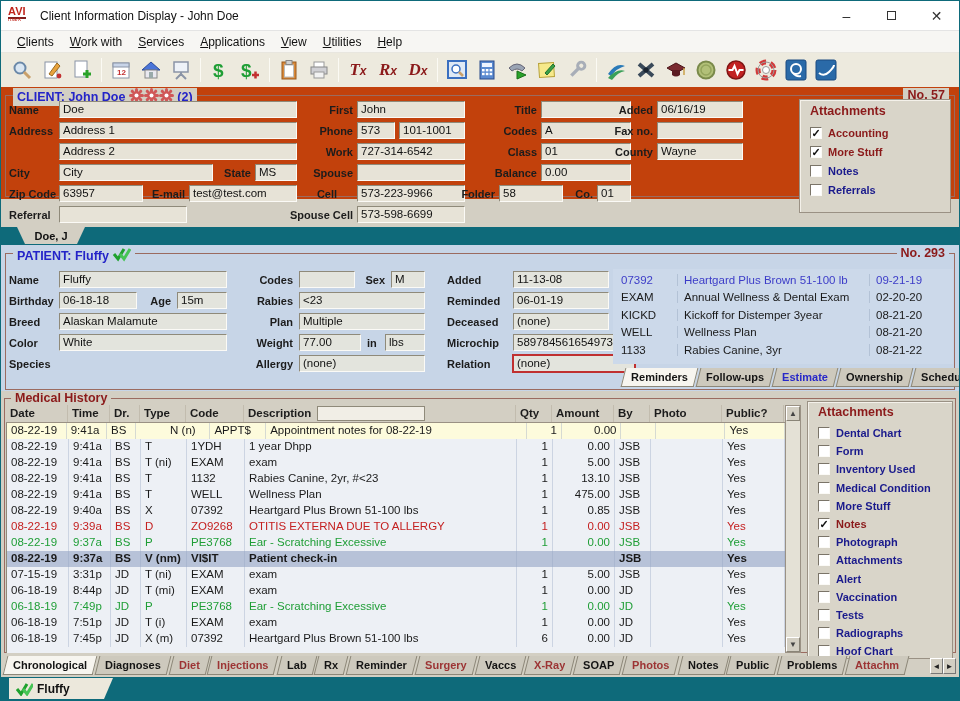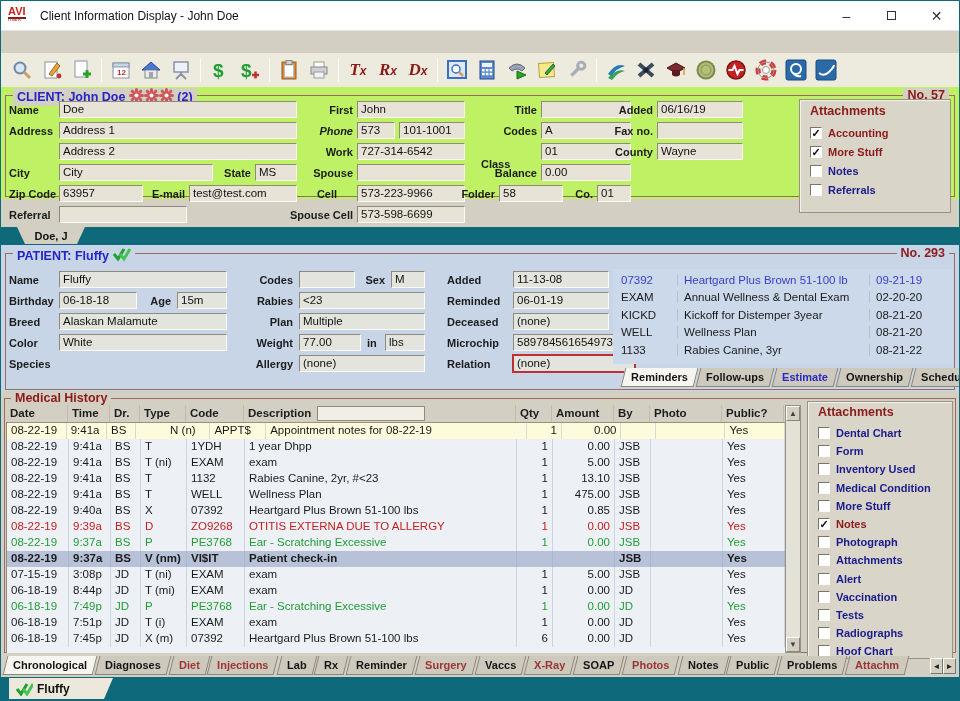--- a/index.html
+++ b/index.html
@@ -30,21 +30,21 @@
   .rxtext .sub{font-size:12px;}
 
   
   .panel{position:absolute;left:0;width:100%;}
   .gbline{position:absolute;border:1px solid #9b6b60;}
   .gbhead{position:absolute;font-weight:bold;font-size:12.5px;padding:0 4px;}
   .gbno{position:absolute;font-weight:bold;font-size:12.5px;color:#8b1a1a;padding:0 4px;}
   .lbl{position:absolute;font-size:11px;font-weight:bold;color:#1c1c1c;line-height:13px;}
   .box{position:absolute;height:17px;font-size:11.5px;color:#111;padding:1px 3px;background:#e7e3d7;border-top:1px solid #8f8a7a;border-left:1px solid #8f8a7a;border-bottom:1px solid #fbfaf6;border-right:1px solid #fbfaf6;white-space:nowrap;overflow:hidden;}
 
-  .client-panel{top:86px;height:112px;background:#bef264;}
+  .client-panel{top:86px;height:112px;background:#c2410c;}
   .patient-panel{top:244px;height:146px;background:#c7d5e7;}
   .patient-panel .box{background:#e3e4dd;}
   .medical-panel{top:390px;height:286px;background:#d3cfc3;}
 
   
   .attbox{position:absolute;background:#d9d5c9;border:1px solid #9a9184;box-shadow:inset 1px 1px 0 #f4f1ea;}
   .att-title{position:absolute;left:10px;font-size:12.5px;font-weight:bold;color:#8b1a1a;}
   .att-item{position:absolute;left:10px;display:flex;align-items:center;height:14px;}
   .cb{width:12px;height:12px;background:#fff;border-top:1px solid #7a7468;border-left:1px solid #7a7468;border-bottom:1px solid #fbfaf6;border-right:1px solid #fbfaf6;font-size:11px;line-height:10px;font-weight:bold;color:#111;text-align:center;margin-right:6px;}
   .att-label{font-size:11px;font-weight:bold;}
@@ -93,20 +93,29 @@
     <span class="title-text">Client Information Display - John Doe</span>
     <div class="win-controls">
       <span class="win-btn">–</span>
       <span class="win-btn">
           <span class="sq"></span>
         </span>
       <span class="win-btn">✕</span>
     </div>
   </div>
 
+  <div class="menubar" id="menubar">
+      <span class="menu-item"><u>C</u>lients</span>
+      <span class="menu-item"><u>W</u>ork with</span>
+      <span class="menu-item"><u>S</u>ervices</span>
+      <span class="menu-item"><u>A</u>pplications</span>
+      <span class="menu-item"><u>V</u>iew</span>
+      <span class="menu-item"><u>U</u>tilities</span>
+      <span class="menu-item"><u>H</u>elp</span>
+    </div>
 
   <div class="toolbar">
     <span class="tbi">
         <svg width="22" height="22">
           <circle cx="9" cy="9" r="5.5" fill="#d9e6f2" stroke="#6a88a8" stroke-width="2"></circle>
           <line x1="13" y1="13" x2="19" y2="19" stroke="#c9a06a" stroke-width="3"></line>
         </svg>
       </span>
     <span class="tbi">
         <svg width="22" height="22">
@@ -317,32 +326,32 @@
     <span class="box" style="left:58px;top:14px;width:238px;">Doe</span>
     <span class="lbl" style="left:300px;top:17px;width:52px;text-align:right;">First</span>
     <span class="box" style="left:356px;top:14px;width:108px;">John</span>
     <span class="lbl" style="left:480px;top:17px;width:56px;text-align:right;">Title</span>
     <span class="box" style="left:540px;top:14px;width:90px;"></span>
     <span class="lbl" style="left:608px;top:17px;width:44px;text-align:right;">Added</span>
     <span class="box" style="left:656px;top:14px;width:86px;">06/16/19</span>
 
     <span class="lbl" style="left:8px;top:38px;">Address</span>
     <span class="box" style="left:58px;top:35px;width:238px;">Address 1</span>
-    <span class="lbl" style="left:300px;top:38px;width:52px;text-align:right;font-style:italic;">Phone</span>
+    <span class="lbl" style="left:300px;top:38px;width:52px;text-align:right;">Phone</span>
     <span class="box" style="left:356px;top:35px;width:38px;">573</span>
     <span class="box" style="left:398px;top:35px;width:66px;">101-1001</span>
     <span class="lbl" style="left:480px;top:38px;width:56px;text-align:right;">Codes</span>
     <span class="box" style="left:540px;top:35px;width:90px;">A</span>
     <span class="lbl" style="left:608px;top:38px;width:44px;text-align:right;">Fax no.</span>
     <span class="box" style="left:656px;top:35px;width:86px;"></span>
 
     <span class="box" style="left:58px;top:56px;width:238px;">Address 2</span>
     <span class="lbl" style="left:300px;top:59px;width:52px;text-align:right;">Work</span>
     <span class="box" style="left:356px;top:56px;width:108px;">727-314-6542</span>
-    <span class="lbl" style="left:480px;top:59px;width:56px;margin-top:12px;">Class</span>
+    <span class="lbl" style="left:480px;top:59px;width:56px;text-align:right;">Class</span>
     <span class="box" style="left:540px;top:56px;width:90px;">01</span>
     <span class="lbl" style="left:608px;top:59px;width:44px;text-align:right;">County</span>
     <span class="box" style="left:656px;top:56px;width:86px;">Wayne</span>
 
     <span class="lbl" style="left:8px;top:80px;">City</span>
     <span class="box" style="left:58px;top:77px;width:154px;">City</span>
     <span class="lbl" style="left:214px;top:80px;width:36px;text-align:right;">State</span>
     <span class="box" style="left:254px;top:77px;width:42px;">MS</span>
     <span class="lbl" style="left:300px;top:80px;width:52px;text-align:right;">Spouse</span>
     <span class="box" style="left:356px;top:77px;width:108px;"></span>
@@ -644,21 +653,21 @@
           <span class="mh-cell" style="width: 58px;">VI$IT</span>
           <span class="mh-cell" style="width: 272px;">Patient check-in</span>
           <span class="mh-cell num" style="width: 36px;"></span>
           <span class="mh-cell num" style="width: 62px;"></span>
           <span class="mh-cell" style="width: 36px;">JSB</span>
           <span class="mh-cell" style="width: 72px;"></span>
           <span class="mh-cell" style="width: 62px;">Yes</span>
         </div>
         <div class="mh-row" style="top: 144px; color: rgb(26, 26, 26);">
           <span class="mh-cell" style="width: 62px;">07-15-19</span>
-          <span class="mh-cell" style="width: 42px;">3:08p</span>
+          <span class="mh-cell" style="width: 42px;">3:31p</span>
           <span class="mh-cell" style="width: 30px;">JD</span>
           <span class="mh-cell" style="width: 46px;">T (ni)</span>
           <span class="mh-cell" style="width: 58px;">EXAM</span>
           <span class="mh-cell" style="width: 272px;">exam</span>
           <span class="mh-cell num" style="width: 36px;">1</span>
           <span class="mh-cell num" style="width: 62px;">5.00</span>
           <span class="mh-cell" style="width: 36px;">JSB</span>
           <span class="mh-cell" style="width: 72px;"></span>
           <span class="mh-cell" style="width: 62px;">Yes</span>
         </div>

